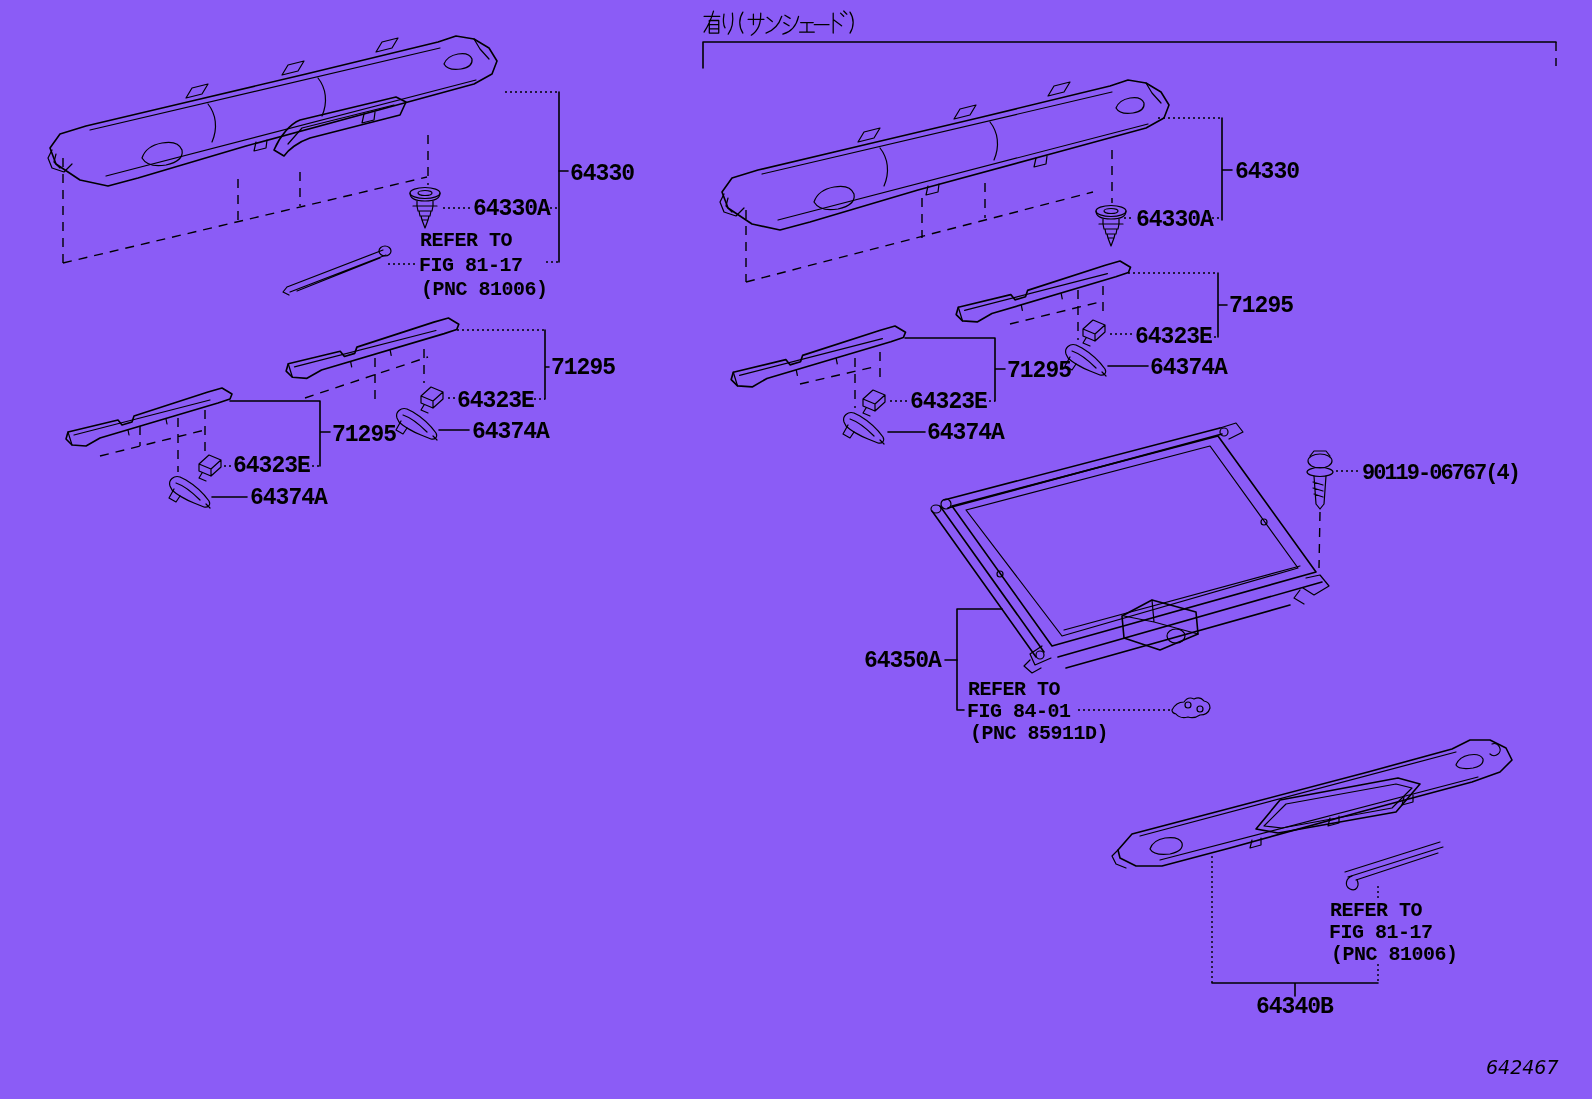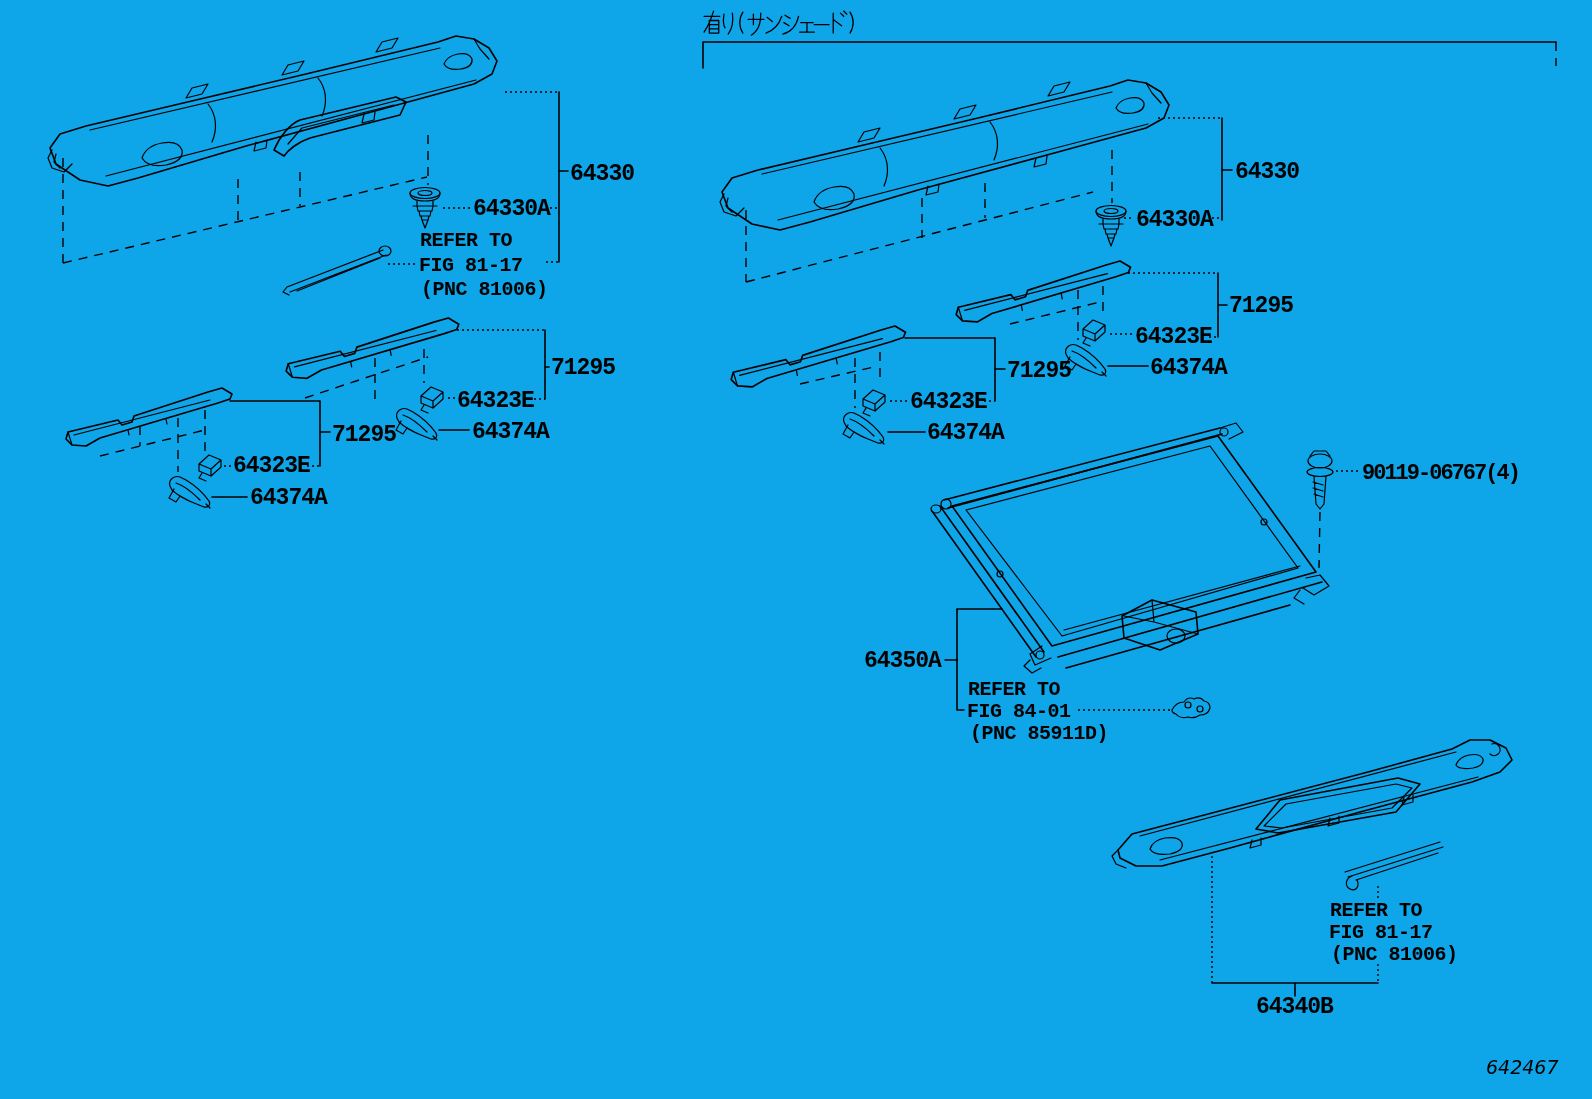--- a/index.html
+++ b/index.html
@@ -1,16 +1,16 @@
 <!DOCTYPE html>
 <html><head>
 <meta charset="utf-8">
 <style>
   html,body{margin:0;padding:0;background:#ffffff;}
-  #stage{position:relative;width:1592px;height:1099px;background:#0ea5e9;overflow:hidden;}
+  #stage{position:relative;width:1592px;height:1099px;background:#8b5cf6;overflow:hidden;}
   .pl{font:bold 23px "Liberation Mono","DejaVu Sans Mono",monospace;letter-spacing:-1px;fill:#000;}
   .pls{font:bold 22px "Liberation Mono","DejaVu Sans Mono",monospace;letter-spacing:-2px;fill:#000;}
   .rf{font:bold 20px "Liberation Mono","DejaVu Sans Mono",monospace;letter-spacing:-0.5px;fill:#000;}
   .ft{font:italic 19px "DejaVu Sans","Liberation Sans",sans-serif;fill:#000;}
   .jph{font:19px "DejaVu Sans","Liberation Sans",sans-serif;fill:transparent;}
   .ln{fill:none;stroke:#000;stroke-width:1.6;stroke-linecap:round;stroke-linejoin:round;}
   .l2{fill:none;stroke:#000;stroke-width:1.2;stroke-linecap:round;stroke-linejoin:round;}
   .dot{fill:none;stroke:#000;stroke-width:1.4;stroke-dasharray:2 3;}
   .dsh{fill:none;stroke:#000;stroke-width:1.4;stroke-dasharray:9 7;}
 </style>

